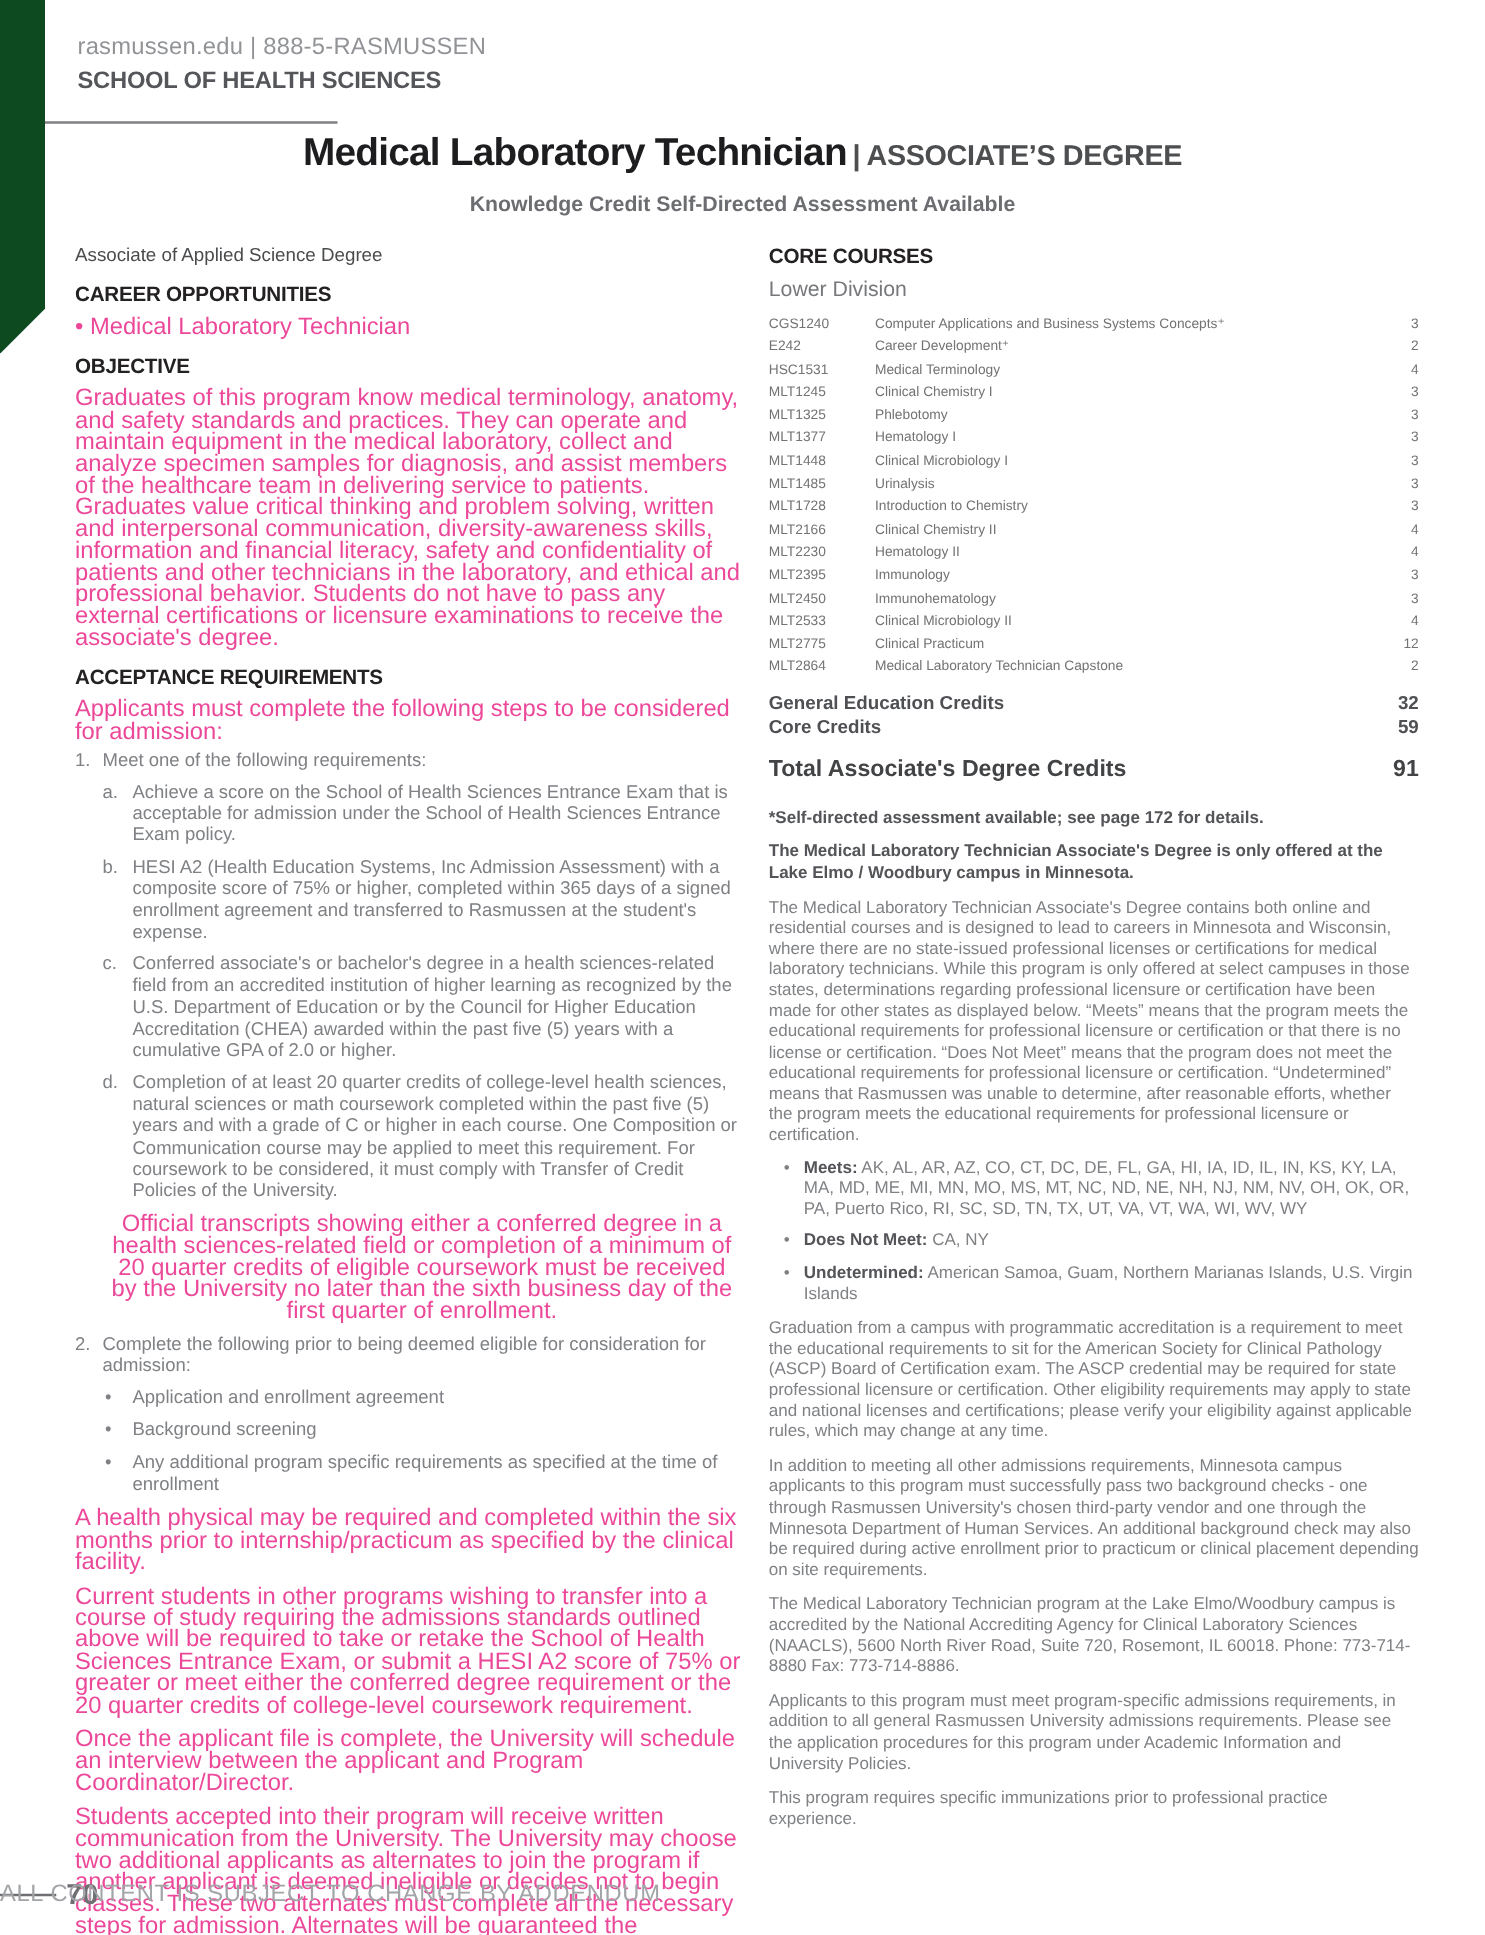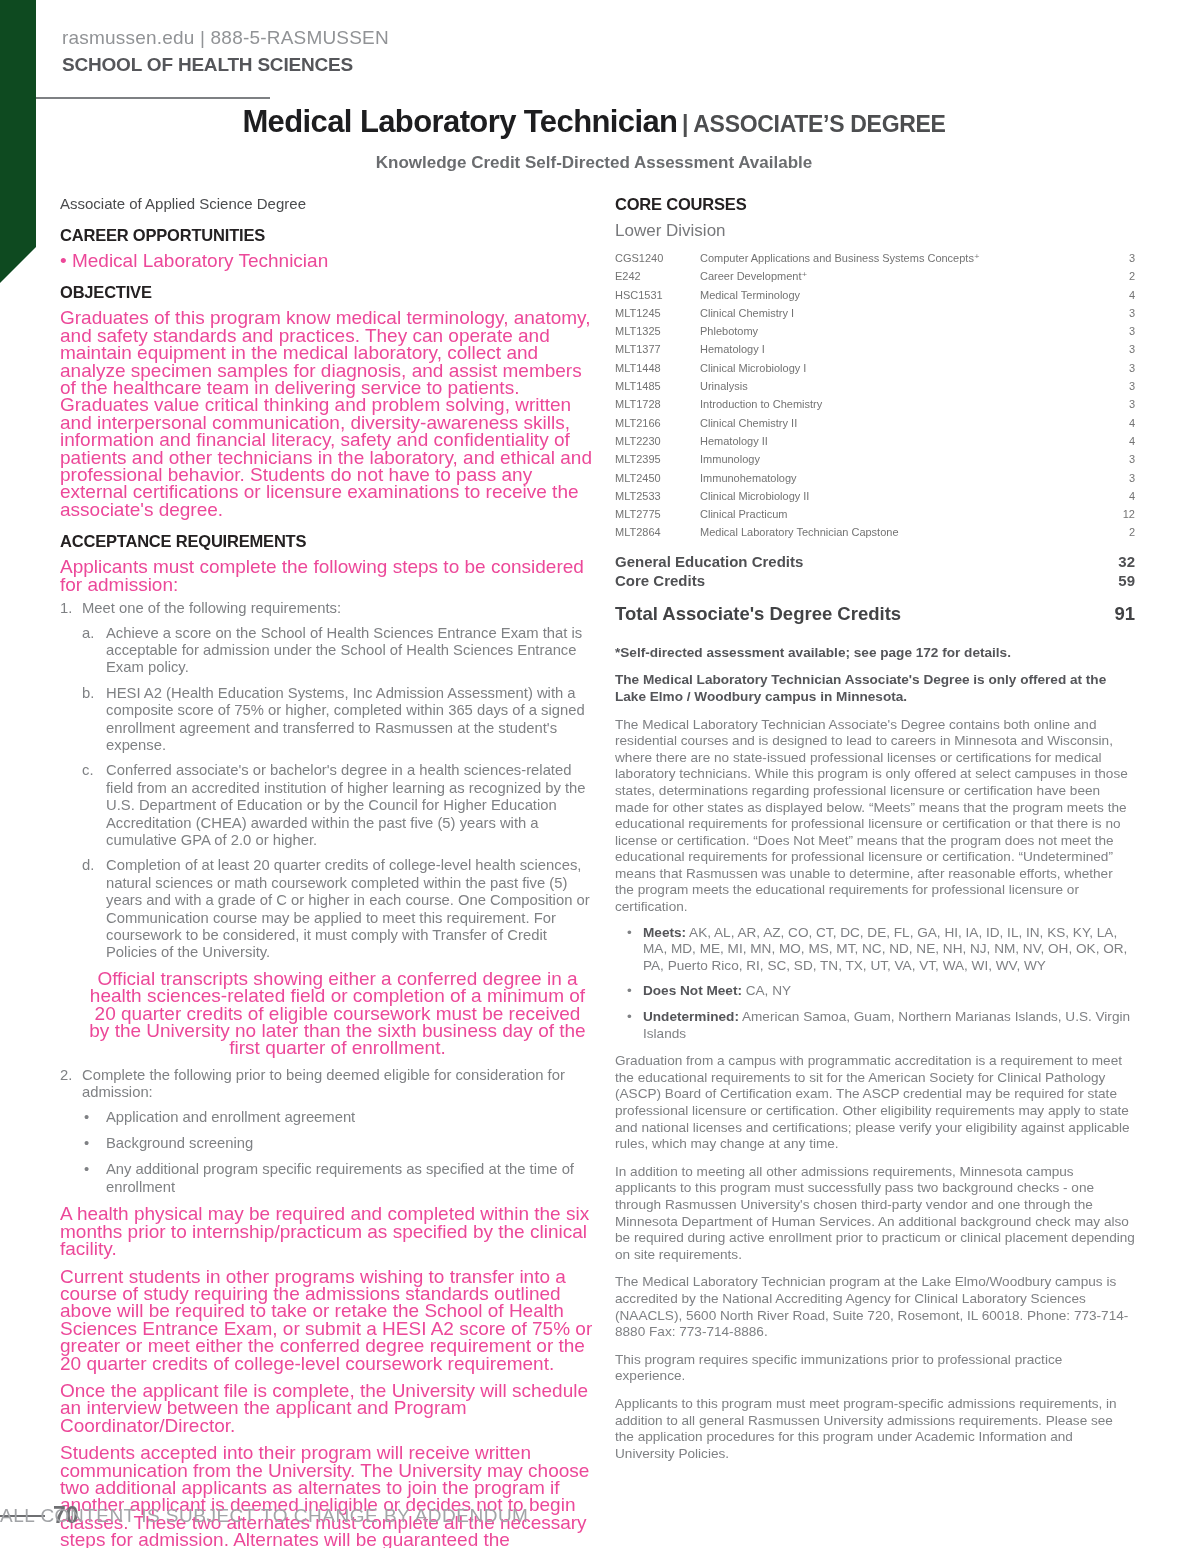--- a/index.html
+++ b/index.html
@@ -296,22 +296,22 @@
         <span><b>Does Not Meet:</b> <span>CA, NY</span></span>
       </div>
       <div class="rb">
         <span class="marker">•</span>
         <span><b>Undetermined:</b> <span>American Samoa, Guam, Northern Marianas Islands, U.S. Virgin Islands</span></span>
       </div>
 
       <p class="rnote">Graduation from a campus with programmatic accreditation is a requirement to meet the educational requirements to sit for the American Society for Clinical Pathology (ASCP) Board of Certification exam. The ASCP credential may be required for state professional licensure or certification. Other eligibility requirements may apply to state and national licenses and certifications; please verify your eligibility against applicable rules, which may change at any time.</p>
       <p class="rnote">In addition to meeting all other admissions requirements, Minnesota campus applicants to this program must successfully pass two background checks - one through Rasmussen University's chosen third-party vendor and one through the Minnesota Department of Human Services. An additional background check may also be required during active enrollment prior to practicum or clinical placement depending on site requirements.</p>
       <p class="rnote">The Medical Laboratory Technician program at the Lake Elmo/Woodbury campus is accredited by the National Accrediting Agency for Clinical Laboratory Sciences (NAACLS), 5600 North River Road, Suite 720, Rosemont, IL 60018. Phone: 773-714-8880 Fax: 773-714-8886.</p>
+      <p class="rnote">Applicants to this program must meet program-specific admissions requirements, in addition to all general Rasmussen University admissions requirements. Please see the application procedures for this program under Academic Information and University Policies.</p>
       <p class="rnote">This program requires specific immunizations prior to professional practice experience.</p>
-      <p class="rnote">Applicants to this program must meet program-specific admissions requirements, in addition to all general Rasmussen University admissions requirements. Please see the application procedures for this program under Academic Information and University Policies.</p>
     </div>
   </div>
 
   <div class="footer-page">
     <span class="rule"></span>
     <span class="num">70</span>
   </div>
   <div class="footer-notice">ALL CONTENT IS SUBJECT TO CHANGE BY ADDENDUM</div>
 </div>
 

